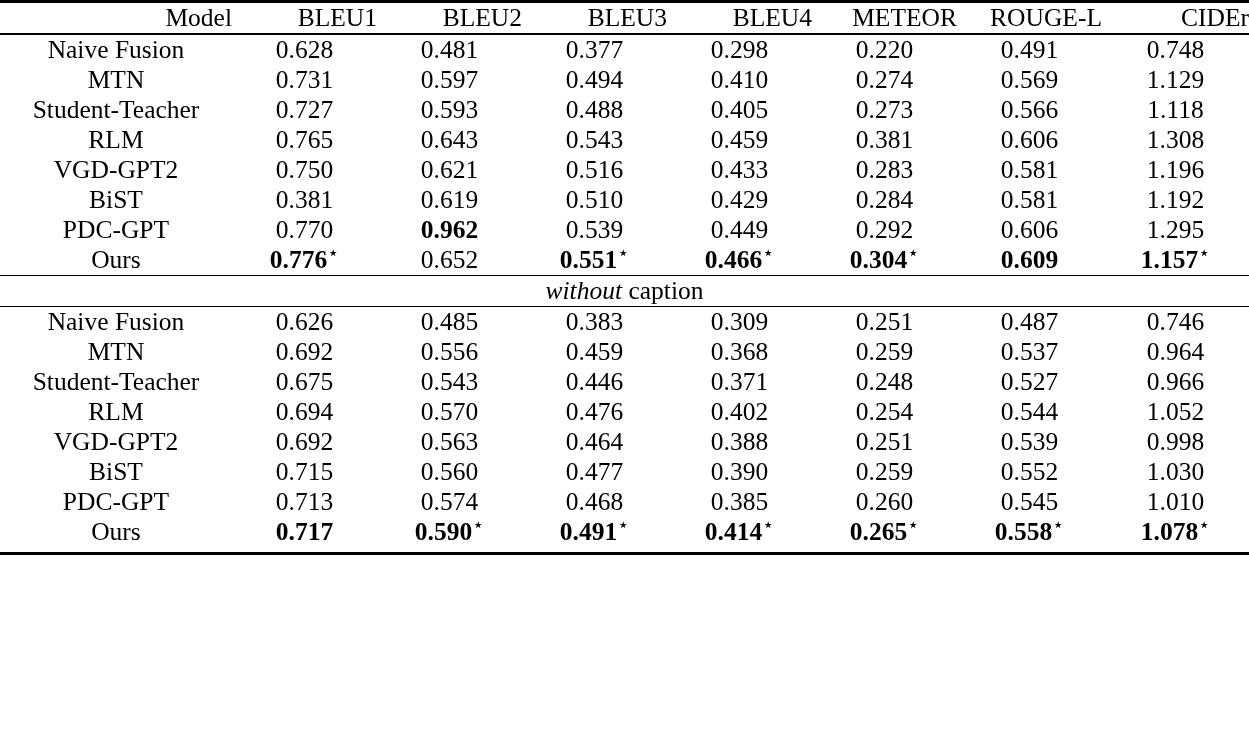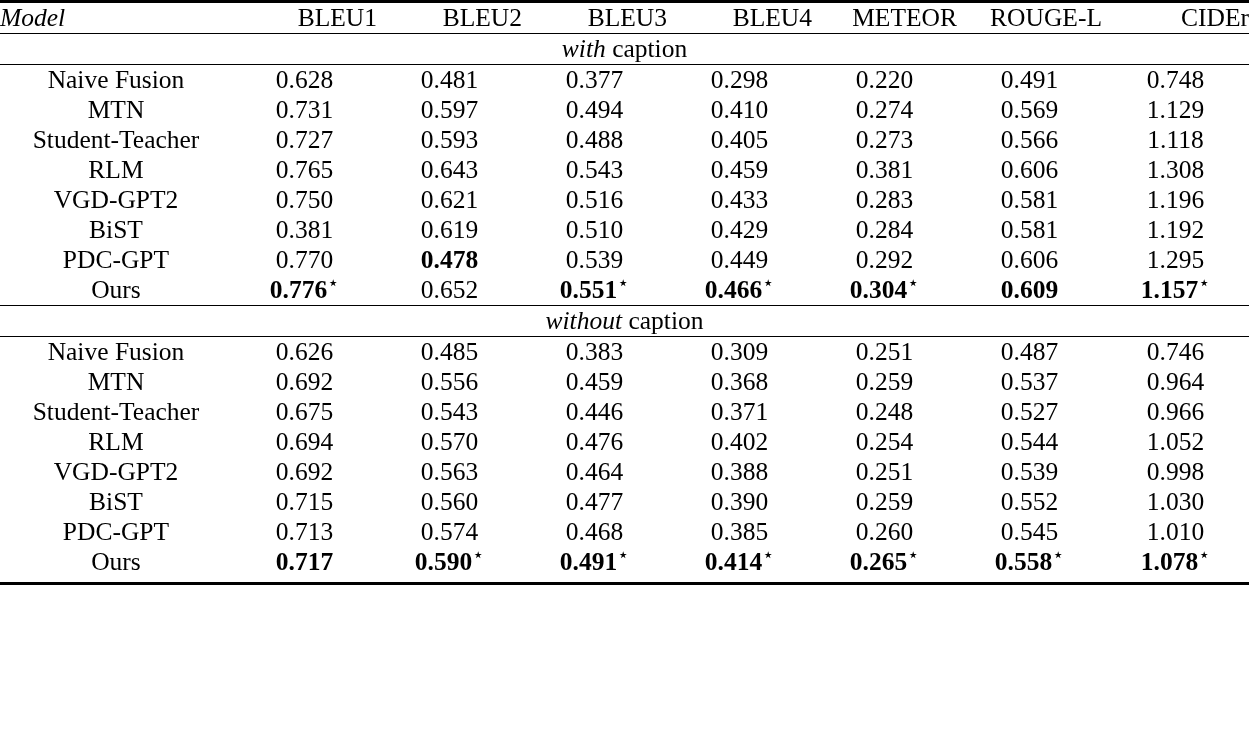--- a/index.html
+++ b/index.html
@@ -29,23 +29,22 @@
     margin: 0;
     font-weight: normal;
     vertical-align: middle;
   }
   .hdr-cell {
     text-align: right;
     padding: 9px 0 11px 0;
     font-size: 25.5px;
   }
   .hdr-cell.model-hdr {
-    text-align: left;
+    text-align: right;
     padding-left: 24px;
-    font-style: italic;
   }
   .rule-top td {
     border-top: 3.2px solid #000;
     height: 0;
     font-size: 0;
     line-height: 0;
   }
   .rule-mid td {
     border-top: 1.4px solid #000;
     height: 0;
@@ -112,23 +111,20 @@
       <td class="hdr-cell">BLEU3</td>
       <td class="hdr-cell">BLEU4</td>
       <td class="hdr-cell">METEOR</td>
       <td class="hdr-cell">ROUGE-L</td>
       <td class="hdr-cell">CIDEr</td>
     </tr>
     <tr class="rule-mid">
         <td colspan="8"></td>
       </tr>
 
-    <tr class="section-row">
-      <td colspan="8"><span class="em">with</span><span> caption</span></td>
-    </tr>
     <tr class="rule-mid">
         <td colspan="8"></td>
       </tr>
 
     </tbody>
     <tbody id="section-0-rows">
       <tr class="data-row">
         <td class="model-name">Naive Fusion</td>
         <td><span>0.628</span></td>
         <td><span>0.481</span></td>
@@ -184,21 +180,21 @@
         <td><span>0.619</span></td>
         <td><span>0.510</span></td>
         <td><span>0.429</span></td>
         <td><span>0.284</span></td>
         <td><span>0.581</span></td>
         <td><span>1.192</span></td>
       </tr>
       <tr class="data-row">
         <td class="model-name">PDC-GPT</td>
         <td><span>0.770</span></td>
-        <td><span class="b">0.478</span></td>
+        <td><span class="b">0.962</span></td>
         <td><span>0.539</span></td>
         <td><span>0.449</span></td>
         <td><span>0.292</span></td>
         <td><span>0.606</span></td>
         <td><span>1.295</span></td>
       </tr>
       <tr class="data-row">
         <td class="model-name">Ours</td>
         <td><span class="b">0.776</span><span class="star">⋆</span></td>
         <td><span>0.652</span></td>

